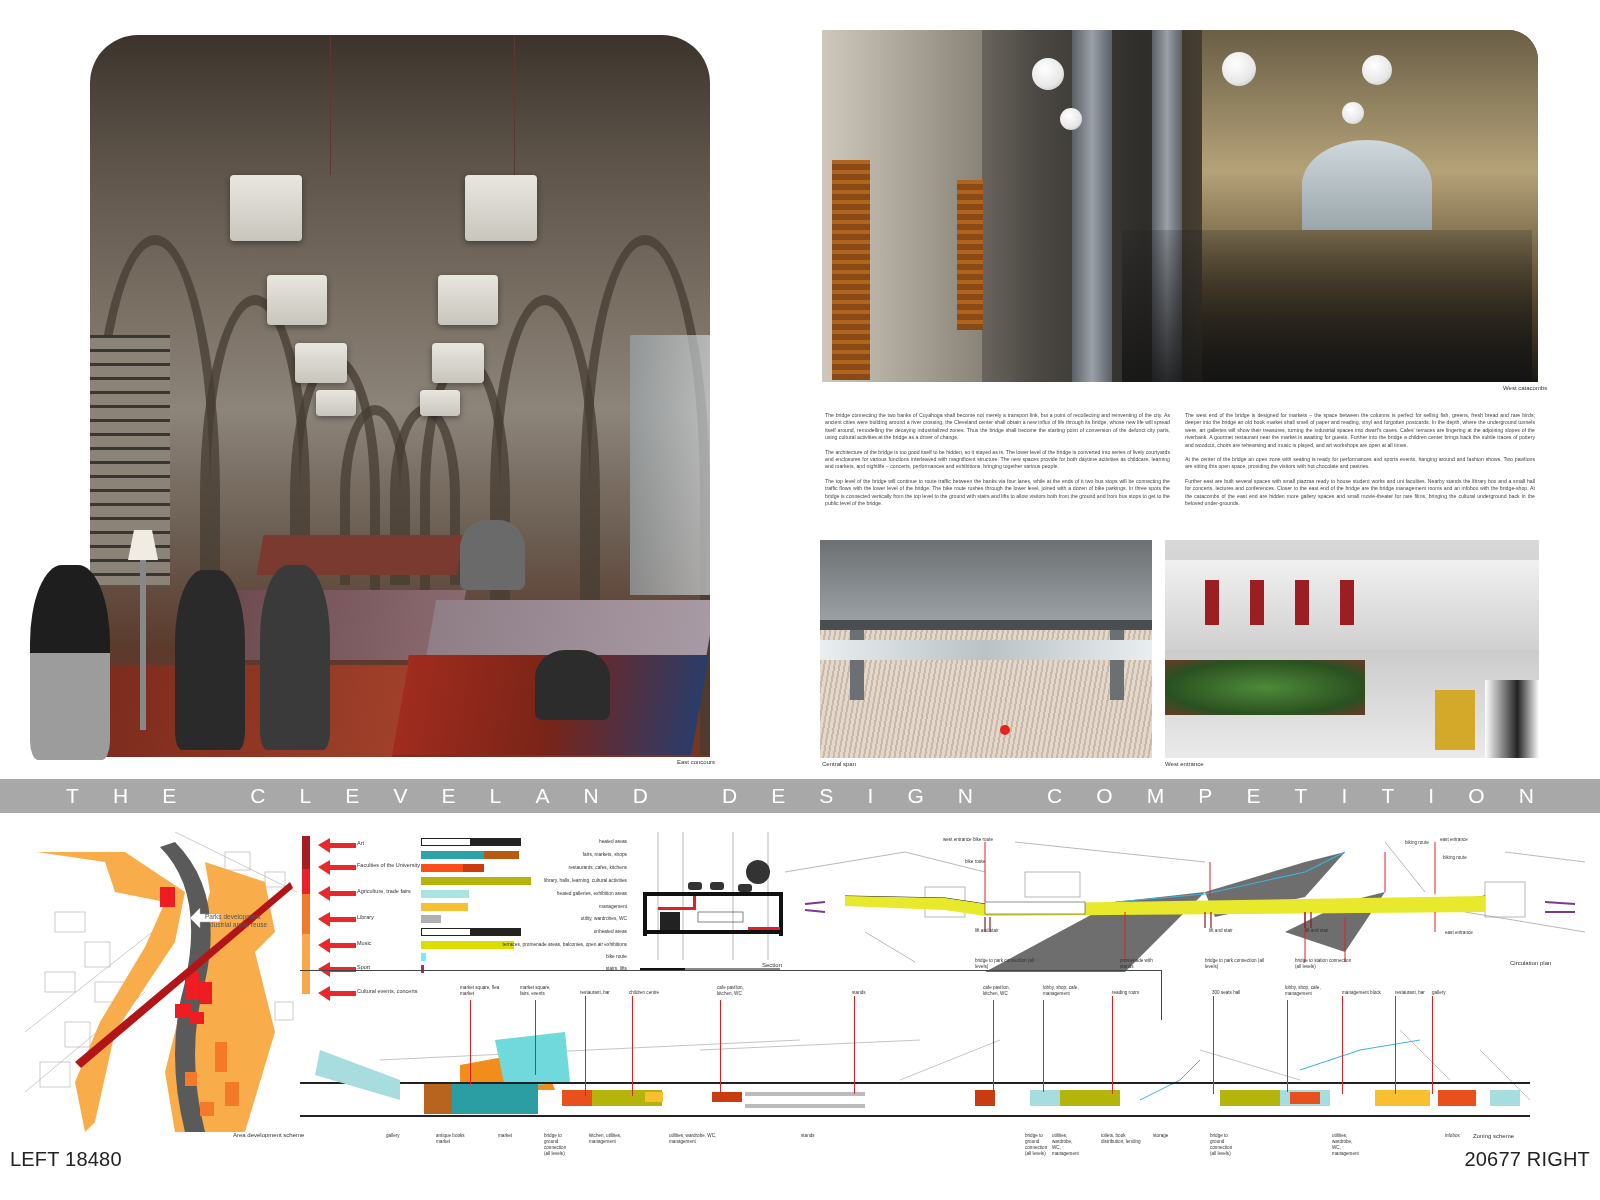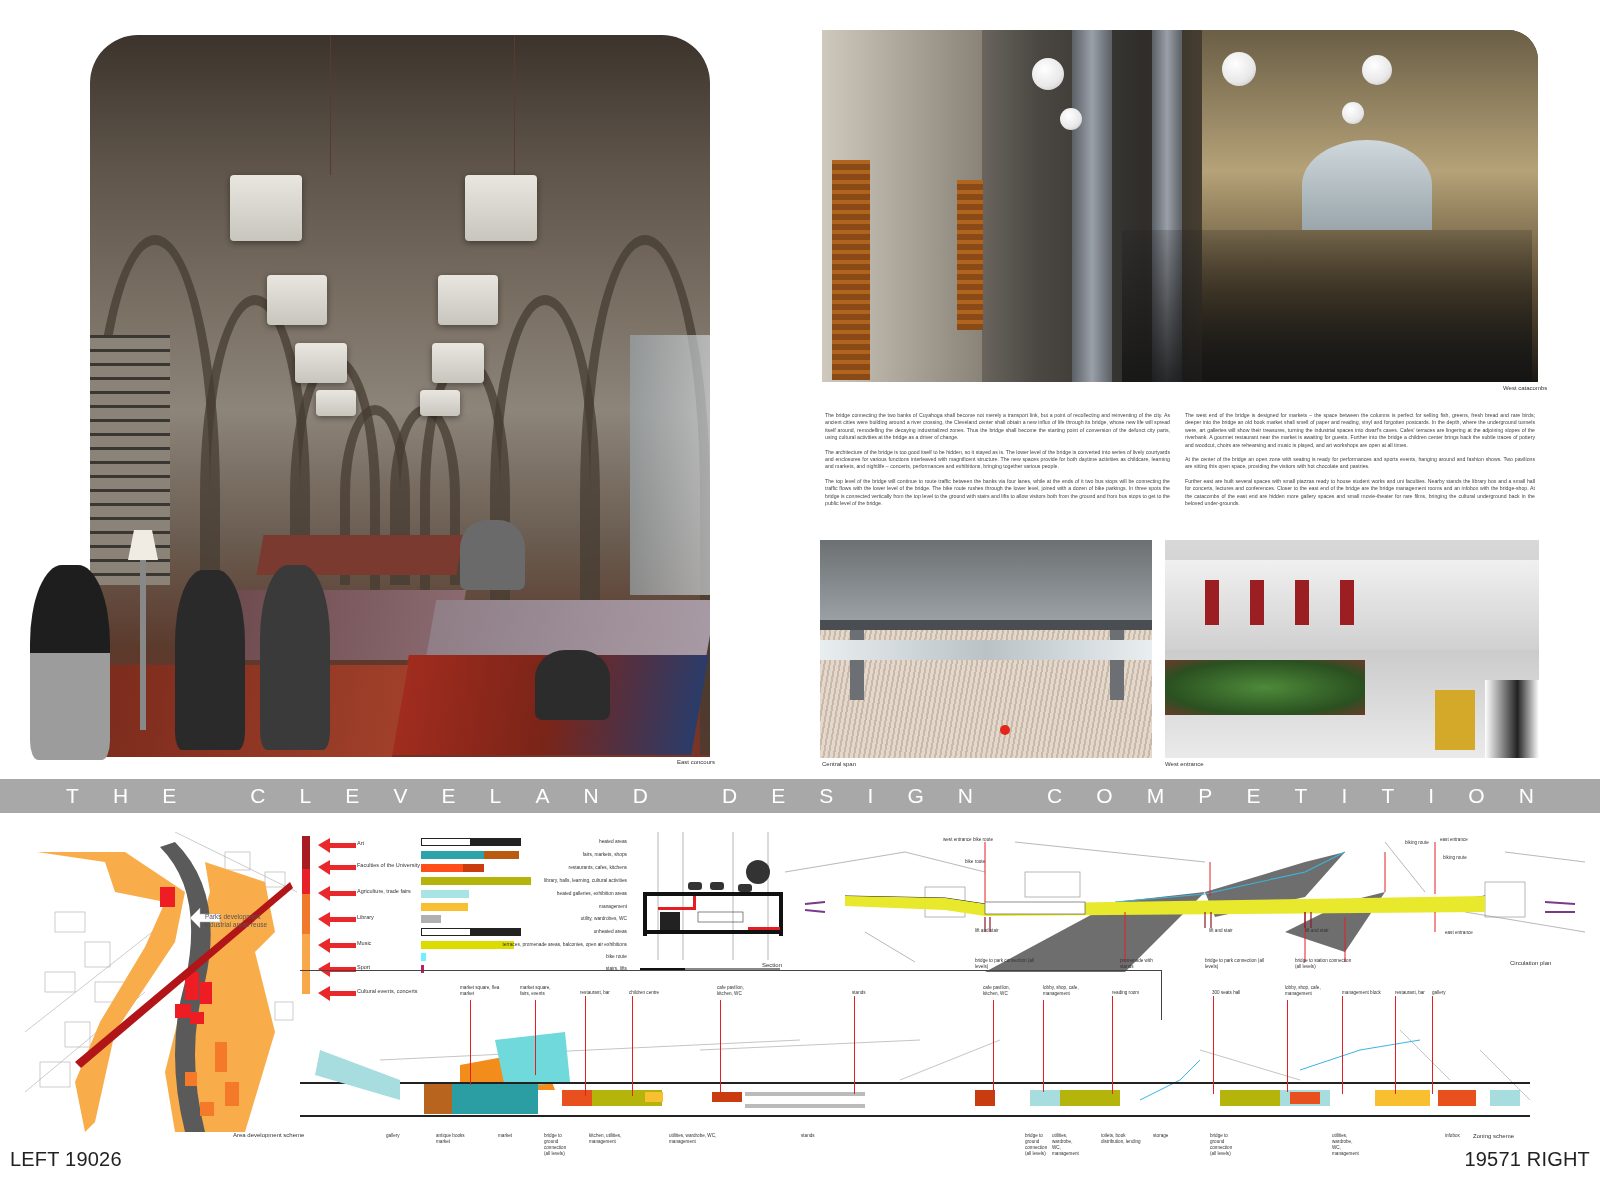--- a/index.html
+++ b/index.html
@@ -405,14 +405,14 @@
   <div class="annot" style="left:1025px;top:1133px;white-space:normal;width:26px">bridge to ground connection (all levels)</div>
   <div class="annot" style="left:1052px;top:1133px;white-space:normal;width:30px">utilities, wardrobe, WC, management</div>
   <div class="annot" style="left:1101px;top:1133px;white-space:normal;width:44px">toilets, book distribution, lending</div>
   <div class="annot" style="left:1153px;top:1133px">storage</div>
   <div class="annot" style="left:1210px;top:1133px;white-space:normal;width:26px">bridge to ground connection (all levels)</div>
   <div class="annot" style="left:1332px;top:1133px;white-space:normal;width:30px">utilities, wardrobe, WC, management</div>
   <div class="annot" style="left:1445px;top:1133px">infobox</div>
 </div>
 <div class="caption" style="left:1473px;top:1133px">Zoning scheme</div>
 
-<div class="big" style="left:10px;top:1148px">LEFT 19026</div>
-<div class="big" style="right:10px;top:1148px">19571 RIGHT</div>
+<div class="big" style="left:10px;top:1148px">LEFT 18480</div>
+<div class="big" style="right:10px;top:1148px">20677 RIGHT</div>
 
 </body></html>

